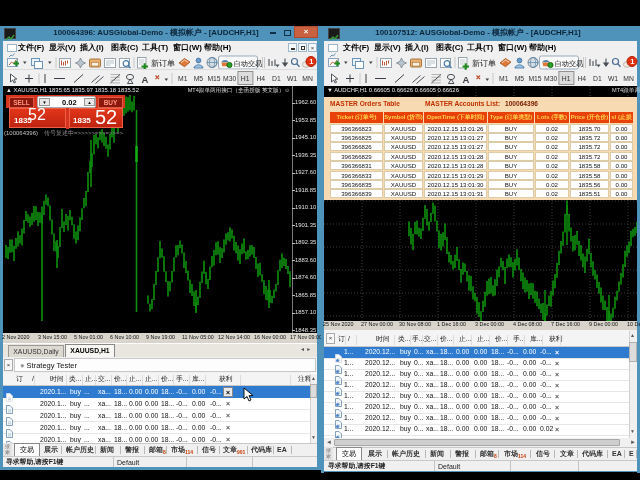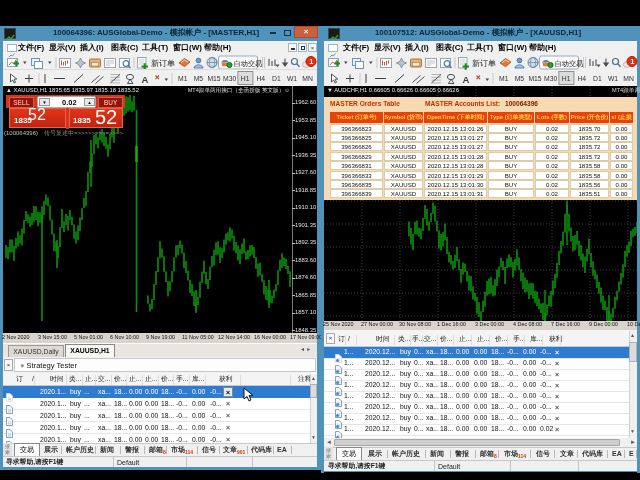--- a/index.html
+++ b/index.html
@@ -10,21 +10,21 @@
 .md{font-size:6.1px;color:#111;text-align:center;line-height:9px;white-space:nowrap;overflow:hidden}
 </style></head><body>
 <div class="a" style="left:0px;top:26px;width:321px;height:15px;background:#5093BA"></div>
 <div class="a" style="left:0px;top:41px;width:3px;height:429px;background:#5093BA"></div>
 <div class="a" style="left:317px;top:41px;width:4px;height:429px;background:#5093BA"></div>
 <div class="a" style="left:0px;top:467px;width:321px;height:3px;background:#5093BA"></div>
 <div class="a" style="left:3px;top:41px;width:314px;height:426px;background:#F0F0F0"></div>
 <div class="a" style="left:4px;top:28px;width:12px;height:11px;background:#1a1a1a;border:1px solid #444"><svg width="10" height="9">
       <path d="M1 6 L4 3 L6 5 L9 1" stroke="#3a9a3a" stroke-width="1.3" fill="none"></path>
     </svg></div>
-<div class="t" style="left:156px;top:29px;transform:translateX(-50%);font-size:7.9px;color:#0A2438;font-weight:bold">100064396: AUSGlobal-Demo - 模拟帐户 - [MASTER,H1]</div>
+<div class="t" style="left:156px;top:29px;transform:translateX(-50%);font-size:7.9px;color:#0A2438;font-weight:bold">100064396: AUSGlobal-Demo - 模拟帐户 - [AUDCHF,H1]</div>
 <div class="t" style="left:269px;top:33px;"></div>
 <div class="a" style="left:270px;top:32px;width:6px;height:2px;background:#10304a"></div>
 <div class="a" style="left:284px;top:30px;width:7px;height:6px;border:1px solid #10304a;background:transparent"></div>
 <div class="a" style="left:294px;top:26px;width:24px;height:12px;background:#C9603F;border:1px solid #B04A2C">
     <div style="color:#fff;font-size:8px;text-align:center;line-height:10px;font-weight:bold">×</div>
   </div>
 <div class="a" style="left:7px;top:44px;width:10px;height:8px;background:#fff;border:1px solid #9ab4c8"><svg width="8" height="6">
       <path d="M1 4 l2 -2 1.5 1 2 -2.5" stroke="#4a7dab" fill="none" stroke-width="0.8"></path>
     </svg></div>
 <div class="t" style="left:18px;top:44px;font-size:8px;color:#000;font-weight:bold">文件(F)</div>
@@ -363,21 +363,21 @@
 <div class="a" style="left:321px;top:26px;width:319px;height:447px;overflow:hidden">
     <div class="a" style="left:0;top:0;width:420px;height:447px">
 <div class="a" style="left:0px;top:0px;width:319px;height:15px;background:#5093BA"></div>
       <div class="a" style="left:0px;top:15px;width:3px;height:432px;background:#5093BA"></div>
       <div class="a" style="left:316px;top:15px;width:3px;height:432px;background:#5093BA"></div>
       <div class="a" style="left:0px;top:444px;width:319px;height:2px;background:#5093BA"></div>
       <div class="a" style="left:3px;top:15px;width:313px;height:429px;background:#F0F0F0"></div>
       <div class="a" style="left:7px;top:2px;width:12px;height:11px;background:#1a1a1a;border:1px solid #444"><svg width="10" height="9">
           <path d="M1 6 L4 3 L6 5 L9 1" stroke="#3a9a3a" stroke-width="1.3" fill="none"></path>
         </svg></div>
-      <div class="t" style="left:157px;top:3px;transform:translateX(-50%);font-size:7.9px;color:#0A2438;font-weight:bold">100107512: AUSGlobal-Demo - 模拟帐户 - [XAUUSD,H1]</div>
+      <div class="t" style="left:157px;top:3px;transform:translateX(-50%);font-size:7.9px;color:#0A2438;font-weight:bold">100107512: AUSGlobal-Demo - 模拟帐户 - [AUDCHF,H1]</div>
       <div class="a" style="left:7px;top:18px;width:10px;height:8px;background:#fff;border:1px solid #9ab4c8"><svg width="8" height="6">
           <path d="M1 4 l2 -2 1.5 1 2 -2.5" stroke="#4a7dab" fill="none" stroke-width="0.8"></path>
         </svg></div>
       <div class="t" style="left:22px;top:18px;font-size:8px;color:#000;font-weight:bold">文件(F)</div>
       <div class="t" style="left:53px;top:18px;font-size:8px;color:#000;font-weight:bold">显示(V)</div>
       <div class="t" style="left:84px;top:18px;font-size:8px;color:#000;font-weight:bold">插入(I)</div>
       <div class="t" style="left:115px;top:18px;font-size:8px;color:#000;font-weight:bold">图表(C)</div>
       <div class="t" style="left:146px;top:18px;font-size:8px;color:#000;font-weight:bold">工具(T)</div>
       <div class="t" style="left:177px;top:18px;font-size:8px;color:#000;font-weight:bold">窗口(W)</div>
       <div class="t" style="left:208px;top:18px;font-size:8px;color:#000;font-weight:bold">帮助(H)</div>

